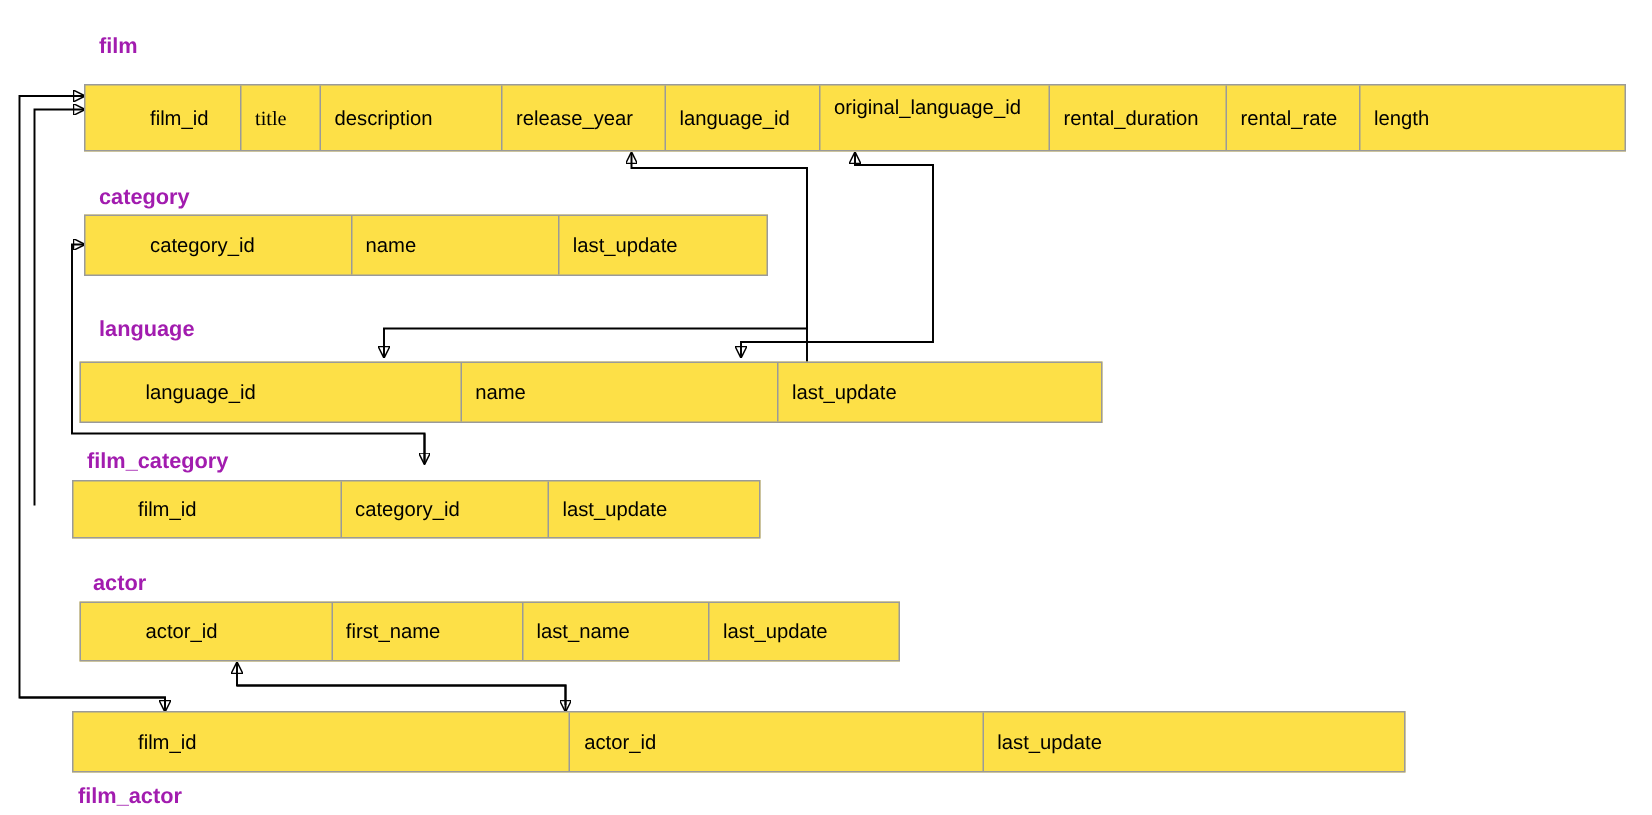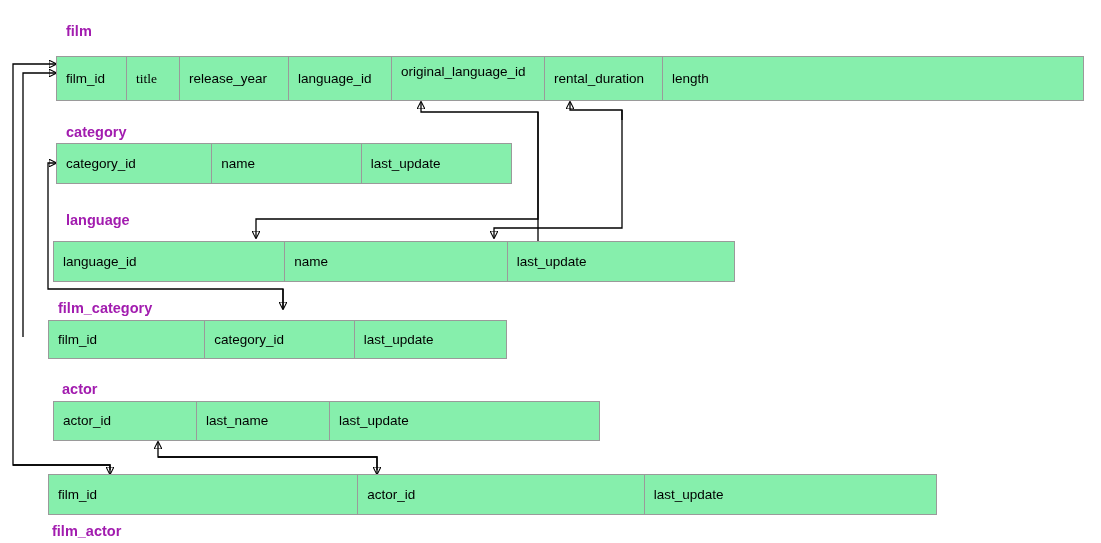--- a/index.html
+++ b/index.html
@@ -22,21 +22,22 @@
     font-weight: bold;
     color: #a21caf;
     white-space: nowrap;
     line-height: 1;
   }
   .entity {
     position: absolute;
     display: flex;
     box-sizing: border-box;
     border: 1px solid #9a9a9a;
-    background: #86efac;
+    background: #fde047;
+    padding-left: 34px;
   }
   .field {
     box-sizing: border-box;
     border-right: 1px solid #9a9a9a;
     display: flex;
     align-items: center;
     padding: 0 9px;
     font-size: 13.5px;
     color: #000000;
     line-height: 1.18;
@@ -95,24 +96,26 @@
     <path d="M 13 465 L 110 465 L 110 474" marker-end="url(#arrow)"></path>
 
     <path d="M 377 470 L 377 457 L 158 457 L 158 442" marker-end="url(#arrow)"></path>
     <path d="M 158 457 L 377 457 L 377 474" marker-end="url(#arrow)"></path>
   </svg>
 
   <div class="table-title" style="left:66px; top:24px;">film</div>
   <div class="entity" style="left:56px; top:56px; width:1028px; height:45px;">
     <div class="field" style="width:70px;">film_id</div>
     <div class="field" style="width:53px;font-family:Liberation Serif, serif;">title</div>
+    <div class="field" style="width:121px;">description</div>
     <div class="field" style="width:109px;">release_year</div>
     <div class="field" style="width:103px;">language_id</div>
     <div class="field top-align" style="width:153px;">original_language_id</div>
     <div class="field" style="width:118px;">rental_duration</div>
+    <div class="field" style="width:89px;">rental_rate</div>
     <div class="field" style="width:65px;">length</div>
   </div>
 
   <div class="table-title" style="left:66px; top:125px;">category</div>
   <div class="entity" style="left:56px; top:143px; width:456px; height:41px;">
     <div class="field" style="width:156px;">category_id</div>
     <div class="field" style="width:150px;">name</div>
     <div class="field" style="width:150px;">last_update</div>
   </div>
 
@@ -126,20 +129,21 @@
   <div class="table-title" style="left:58px; top:301px;">film_category</div>
   <div class="entity" style="left:48px; top:320px; width:459px; height:39px;">
     <div class="field" style="width:157px;">film_id</div>
     <div class="field" style="width:150px;">category_id</div>
     <div class="field" style="width:152px;">last_update</div>
   </div>
 
   <div class="table-title" style="left:62px; top:382px;text-align:right;">actor</div>
   <div class="entity" style="left:53px; top:401px; width:547px; height:40px;">
     <div class="field" style="width:143px;">actor_id</div>
+    <div class="field" style="width:136px;">first_name</div>
     <div class="field" style="width:133px;">last_name</div>
     <div class="field" style="width:135px;">last_update</div>
   </div>
 
   <div class="entity" style="left:48px; top:474px; width:889px; height:41px;">
     <div class="field" style="width:310px;">film_id</div>
     <div class="field" style="width:287px;">actor_id</div>
     <div class="field" style="width:292px;">last_update</div>
   </div>
   <div class="table-title" style="left:52px; top:524px;">film_actor</div>

